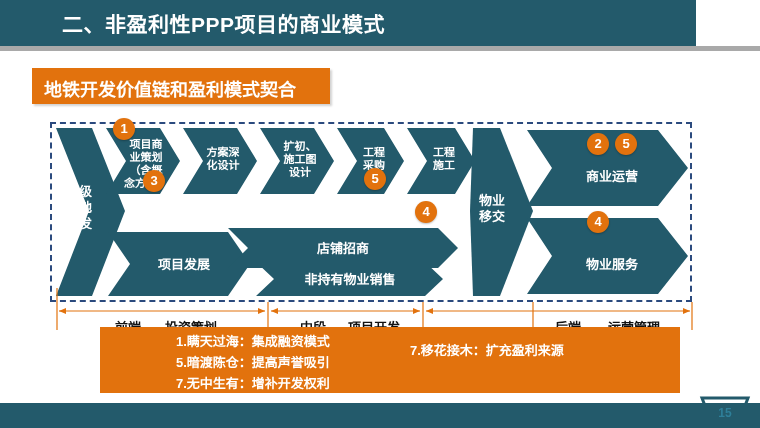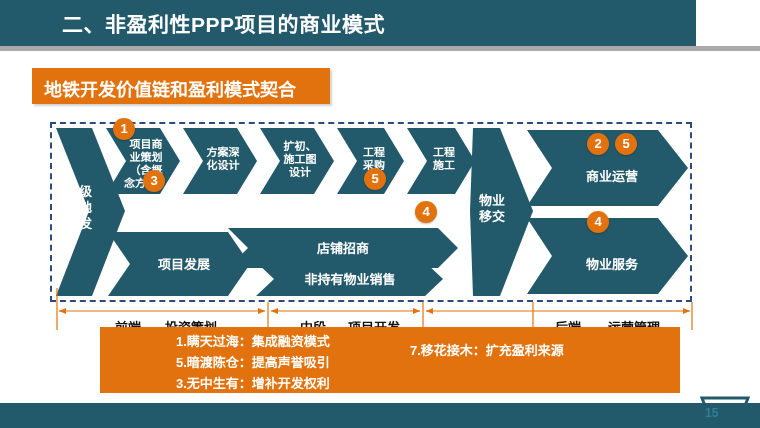--- a/index.html
+++ b/index.html
@@ -81,21 +81,21 @@
     font-size:13px;font-weight:bold;color:#ffffff;
     white-space:nowrap;line-height:19px;
   }
   
   #footer-bar{
     position:absolute;left:0;top:403px;width:760px;height:25px;
     background:#235a6b;
   }
   #page-num{
     position:absolute;left:705px;top:406px;
-    width:40px;text-align:left;
+    width:40px;text-align:center;
     font-size:12px;font-weight:bold;color:#2e7f99;
     z-index:5;
   }
   
   .ch-text{
     fill:#ffffff;font-family:"Liberation Sans","DejaVu Sans",sans-serif;
     font-size:11px;font-weight:bold;text-anchor:middle;
   }
   .ch-text-lg{
     fill:#ffffff;font-family:"Liberation Sans","DejaVu Sans",sans-serif;
@@ -227,21 +227,21 @@
 <div class="stage-label" style="left:165px;top:317px;">投资策划</div>
 <div class="stage-label" style="left:300px;top:317px;">中段</div>
 <div class="stage-label" style="left:348px;top:317px;">项目开发</div>
 <div class="stage-label" style="left:555px;top:317px;">后端</div>
 <div class="stage-label" style="left:608px;top:317px;">运营管理</div>
 
 <div id="conclusion">
   <div class="col left">
     <p>1.瞒天过海：集成融资模式</p>
     <p>5.暗渡陈仓：提高声誉吸引</p>
-    <p>3.无中生有：增补开发权利</p>
+    <p>7.无中生有：增补开发权利</p>
   </div>
   <div class="col right">
     <p>7.移花接木：扩充盈利来源</p>
   </div>
 </div>
 
 <div id="footer-bar"></div>
 <div id="page-num">15</div>
 
 </body></html>

